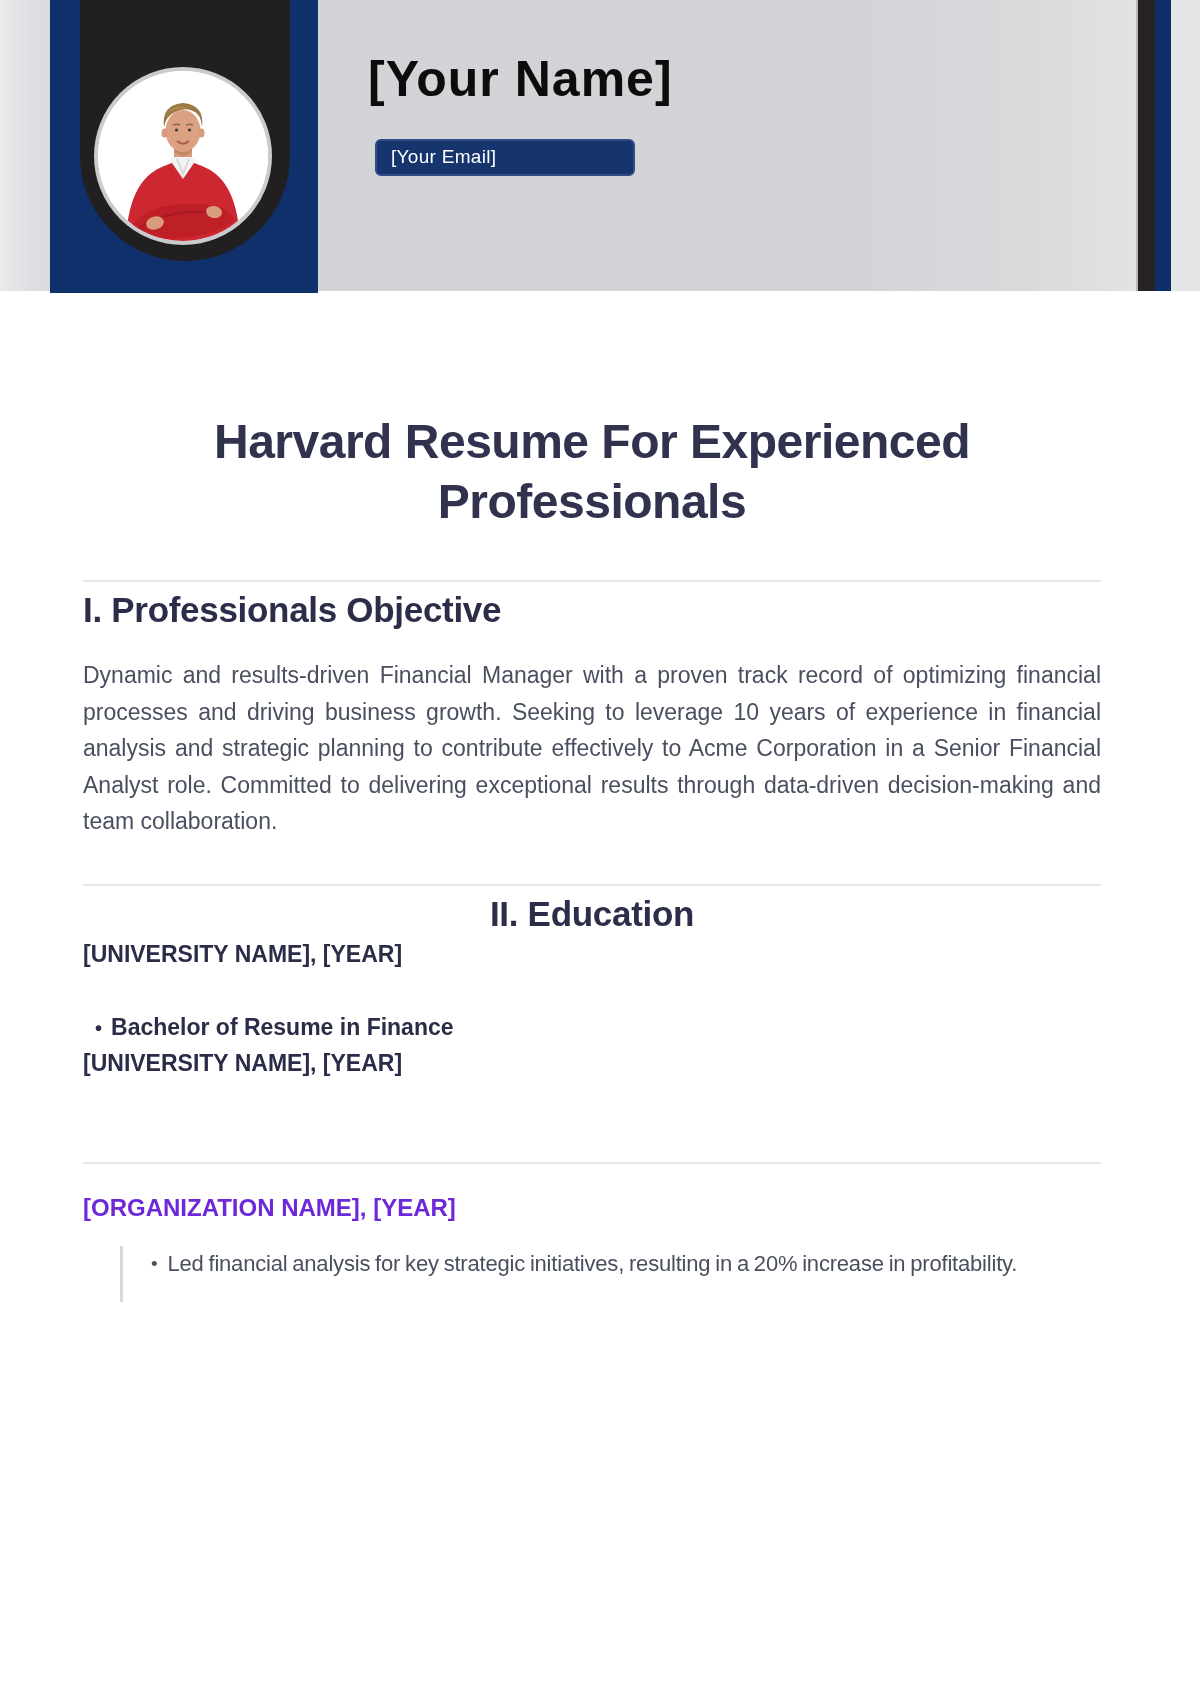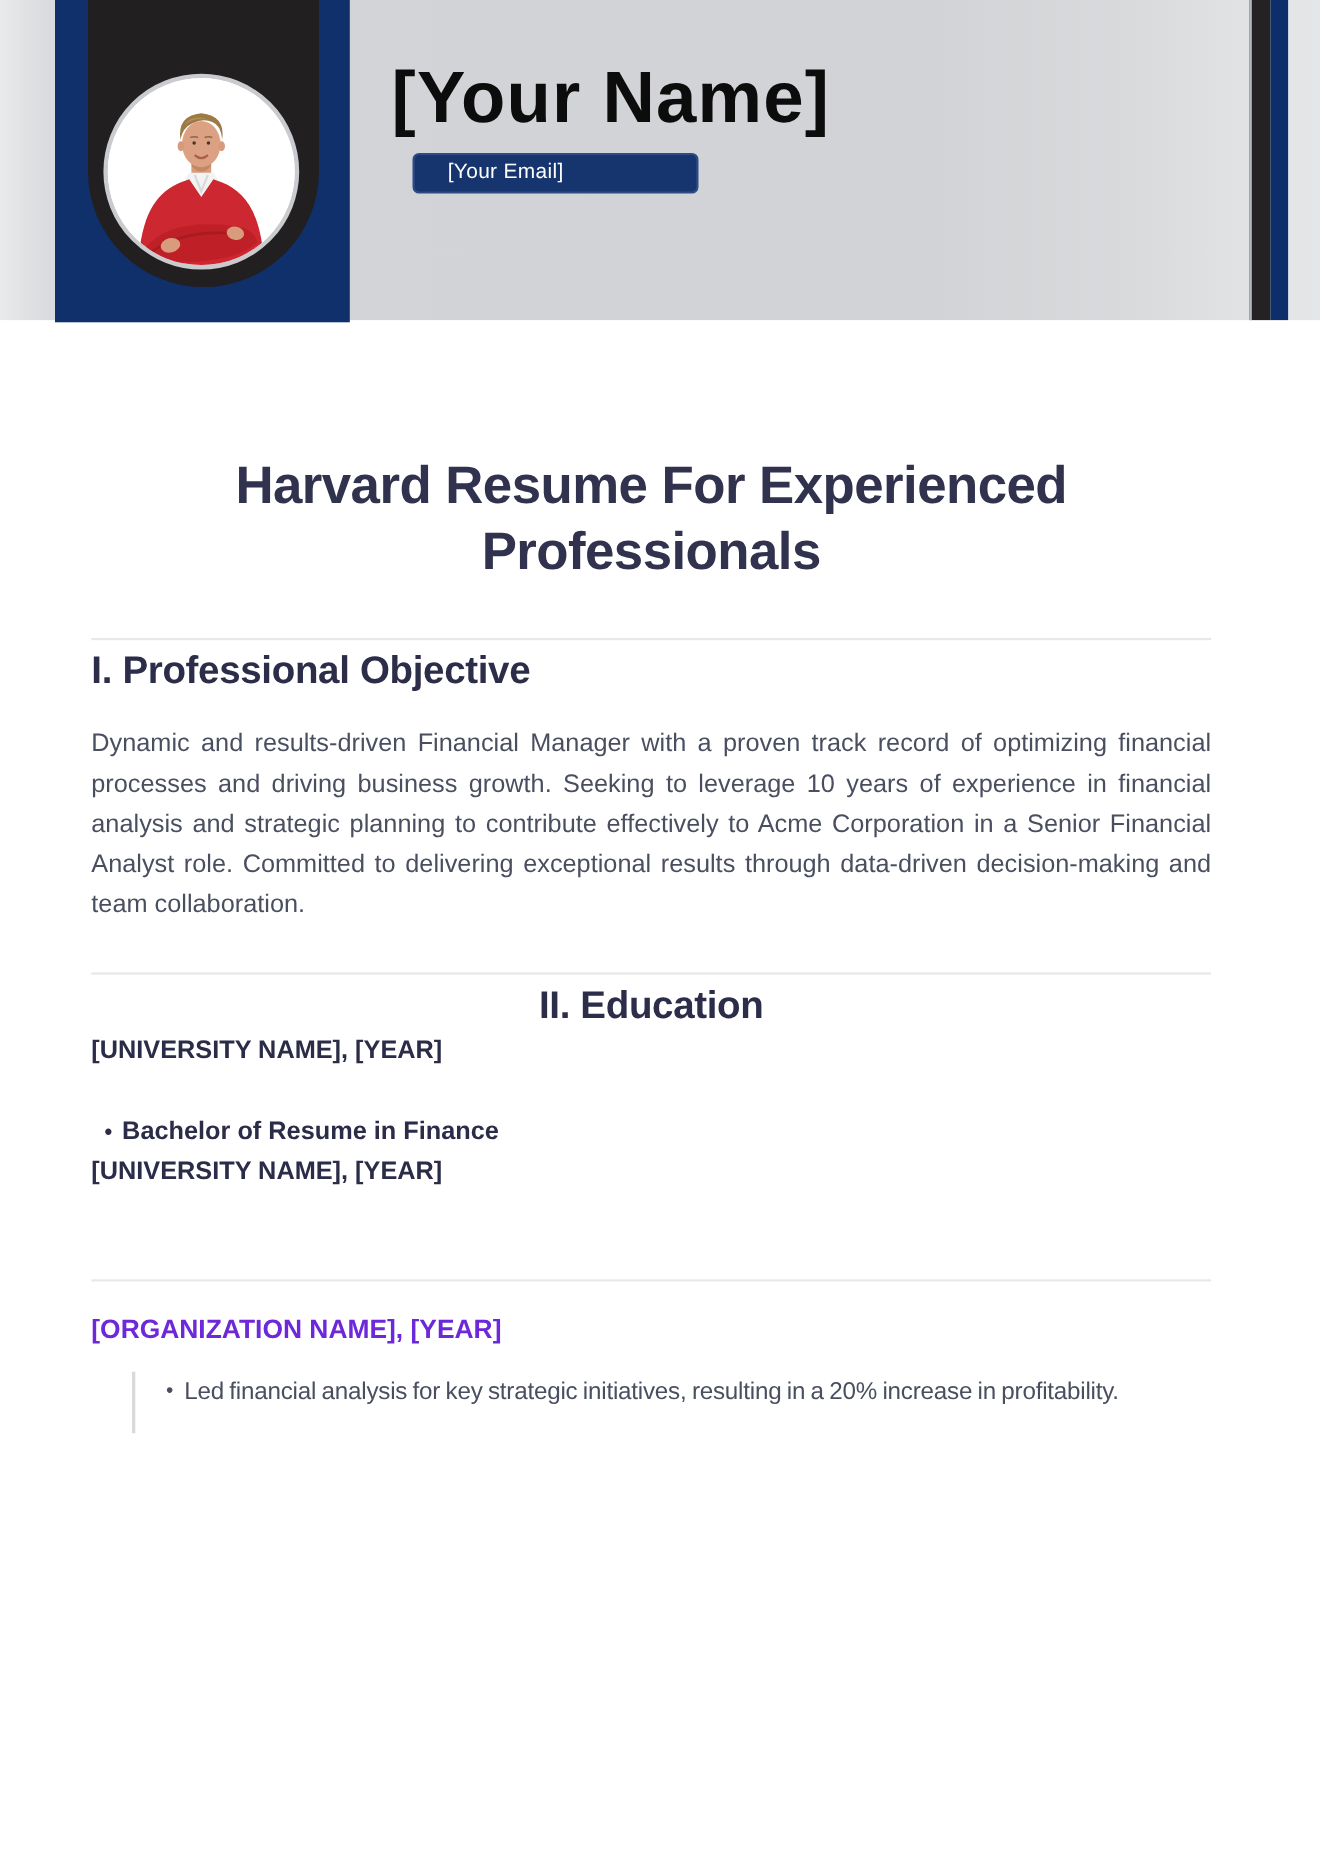--- a/index.html
+++ b/index.html
@@ -8,25 +8,25 @@
 
   
   .header{position:relative;height:291px;
     background:linear-gradient(90deg,#e9eaeb 0%,#dcdde0 3%,#d3d4d7 7%,#d2d3d6 70%,#d8dadc 86%,#e0e1e3 93%,#e5e6e8 100%);}
   .blue-panel{position:absolute;left:50px;top:0;width:268px;height:293px;background:#10306c;}
   .tombstone{position:absolute;left:30px;top:0;width:210px;height:261px;background:#221f21;
     border-radius:0 0 105px 105px;}
   .photo-circle{position:absolute;left:14px;top:67px;width:170px;height:170px;border-radius:50%;
     background:#ffffff;border:4px solid #c9cbce;overflow:hidden;}
   .photo-circle svg{display:block;width:100%;height:100%;}
-  .name{position:absolute;left:356px;top:50px;font-size:66px;font-weight:800;color:#0c0c0c;
+  .name{position:absolute;left:368px;top:50px;font-size:50px;font-weight:800;color:#0c0c0c;
     letter-spacing:1px;}
   .email-box{position:absolute;left:375px;top:139px;width:260px;height:37px;box-sizing:border-box;
     background:#16356f;border:2px solid #2d4b85;border-radius:6px;color:#ffffff;font-size:19px;
-    line-height:32px;padding-left:30px;letter-spacing:0.3px;}
+    line-height:32px;padding-left:14px;letter-spacing:0.3px;}
   .stripe-black{position:absolute;left:1136px;top:0;width:19px;height:291px;background:#262223;
     border-left:2px solid #b6b9bd;box-sizing:border-box;}
   .stripe-blue{position:absolute;left:1155px;top:0;width:16px;height:291px;background:#0d2d6b;}
 
   
   .content{padding:0 99px 0 83px;}
   .doc-title{margin:121px 0 0 0;text-align:center;font-size:48px;line-height:60px;font-weight:700;
     color:#31324e;letter-spacing:-0.5px;}
   .divider{height:2px;background:#e8e8e9;border:none;}
   .d1{margin-top:48px;} .d2{margin-top:44px;} .d3{margin-top:84px;}
@@ -97,21 +97,21 @@
     </div>
   </header>
 
   <main class="content">
 
     <h1 class="doc-title">Harvard Resume For Experienced Professionals</h1>
 
     <hr class="divider d1">
 
     <section>
-      <h2 class="sec h2-1">I. Professional Objective</h2>
+      <h2 class="sec h2-1">I. Professionals Objective</h2>
       <p class="objective">Dynamic and results-driven Financial Manager with a proven track record of optimizing financial processes and driving business growth. Seeking to leverage 10 years of experience in financial analysis and strategic planning to contribute effectively to Acme Corporation in a Senior Financial Analyst role. Committed to delivering exceptional results through data-driven decision-making and team collaboration.</p>
     </section>
 
     <hr class="divider d2">
 
     <section>
       <h2 class="sec h2-2">II. Education</h2>
 
       <div class="edu-detail">[UNIVERSITY NAME], [YEAR]</div>
 

